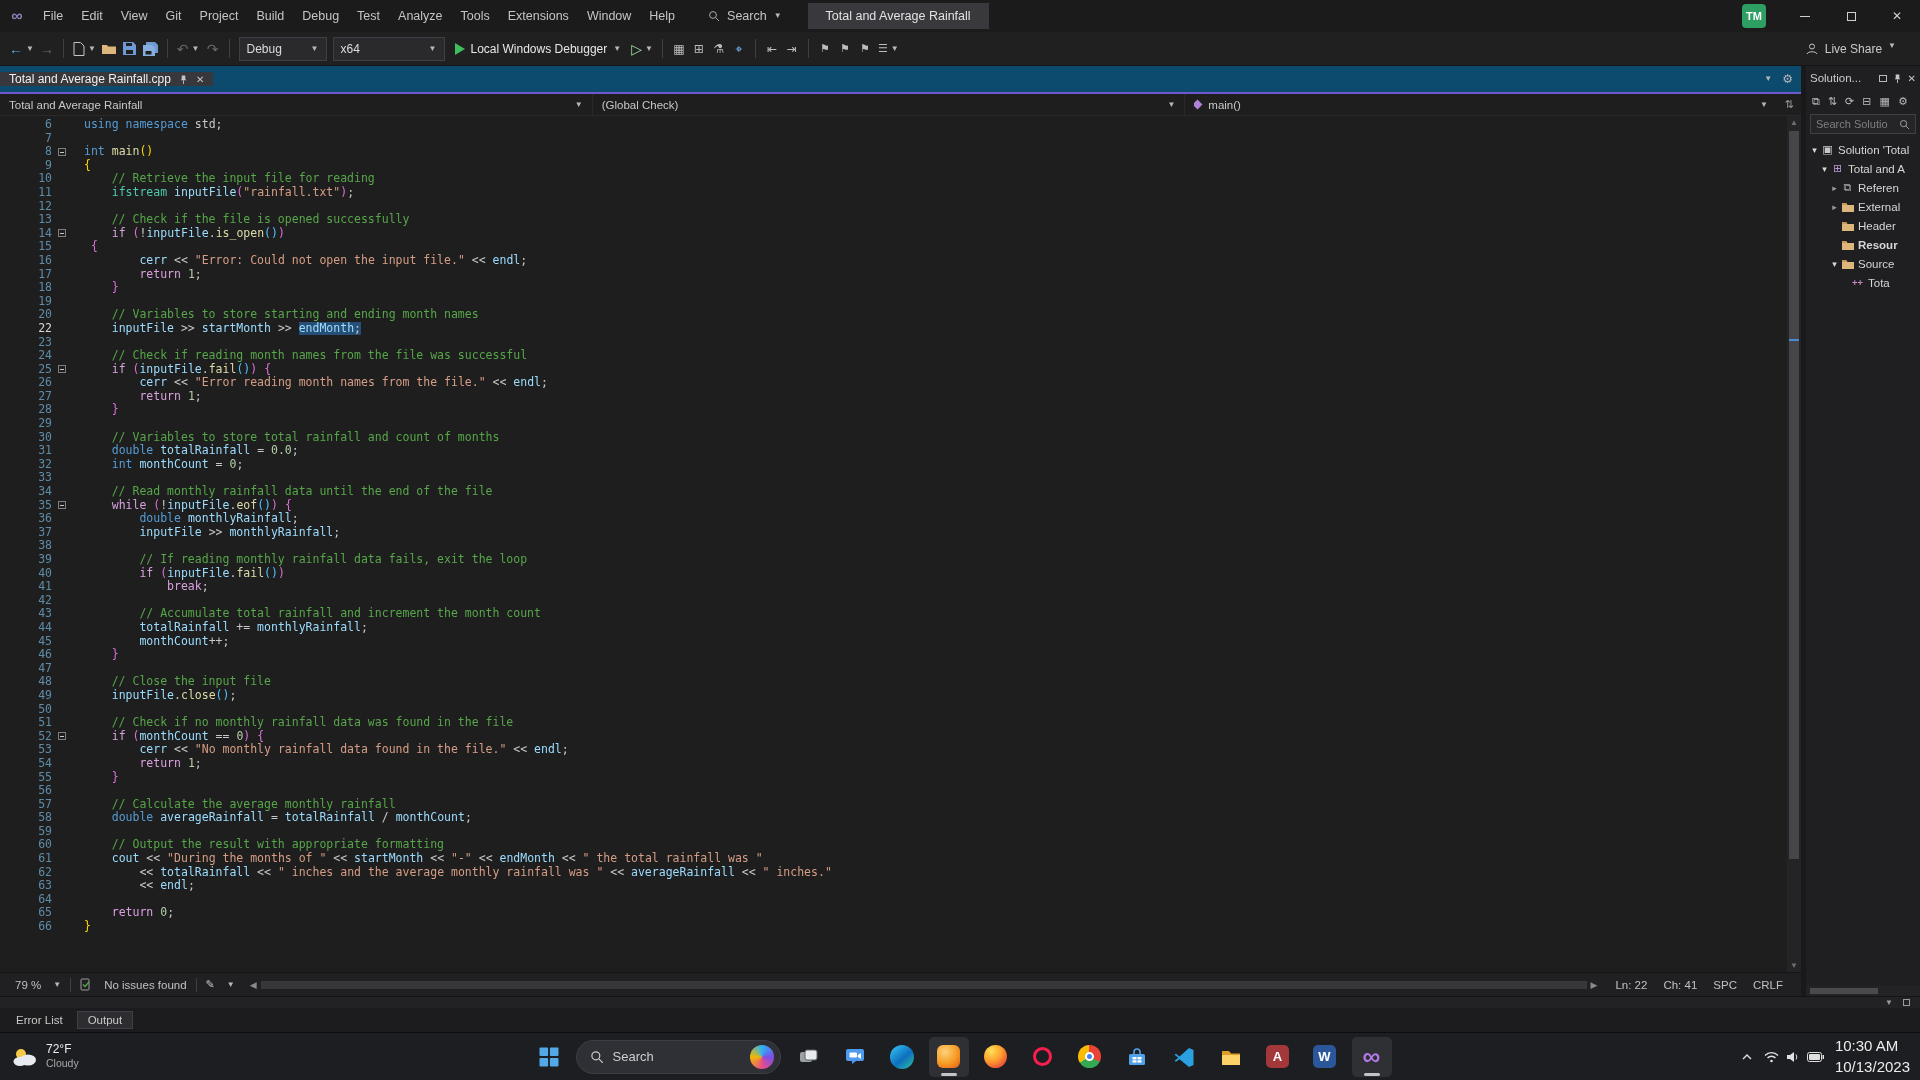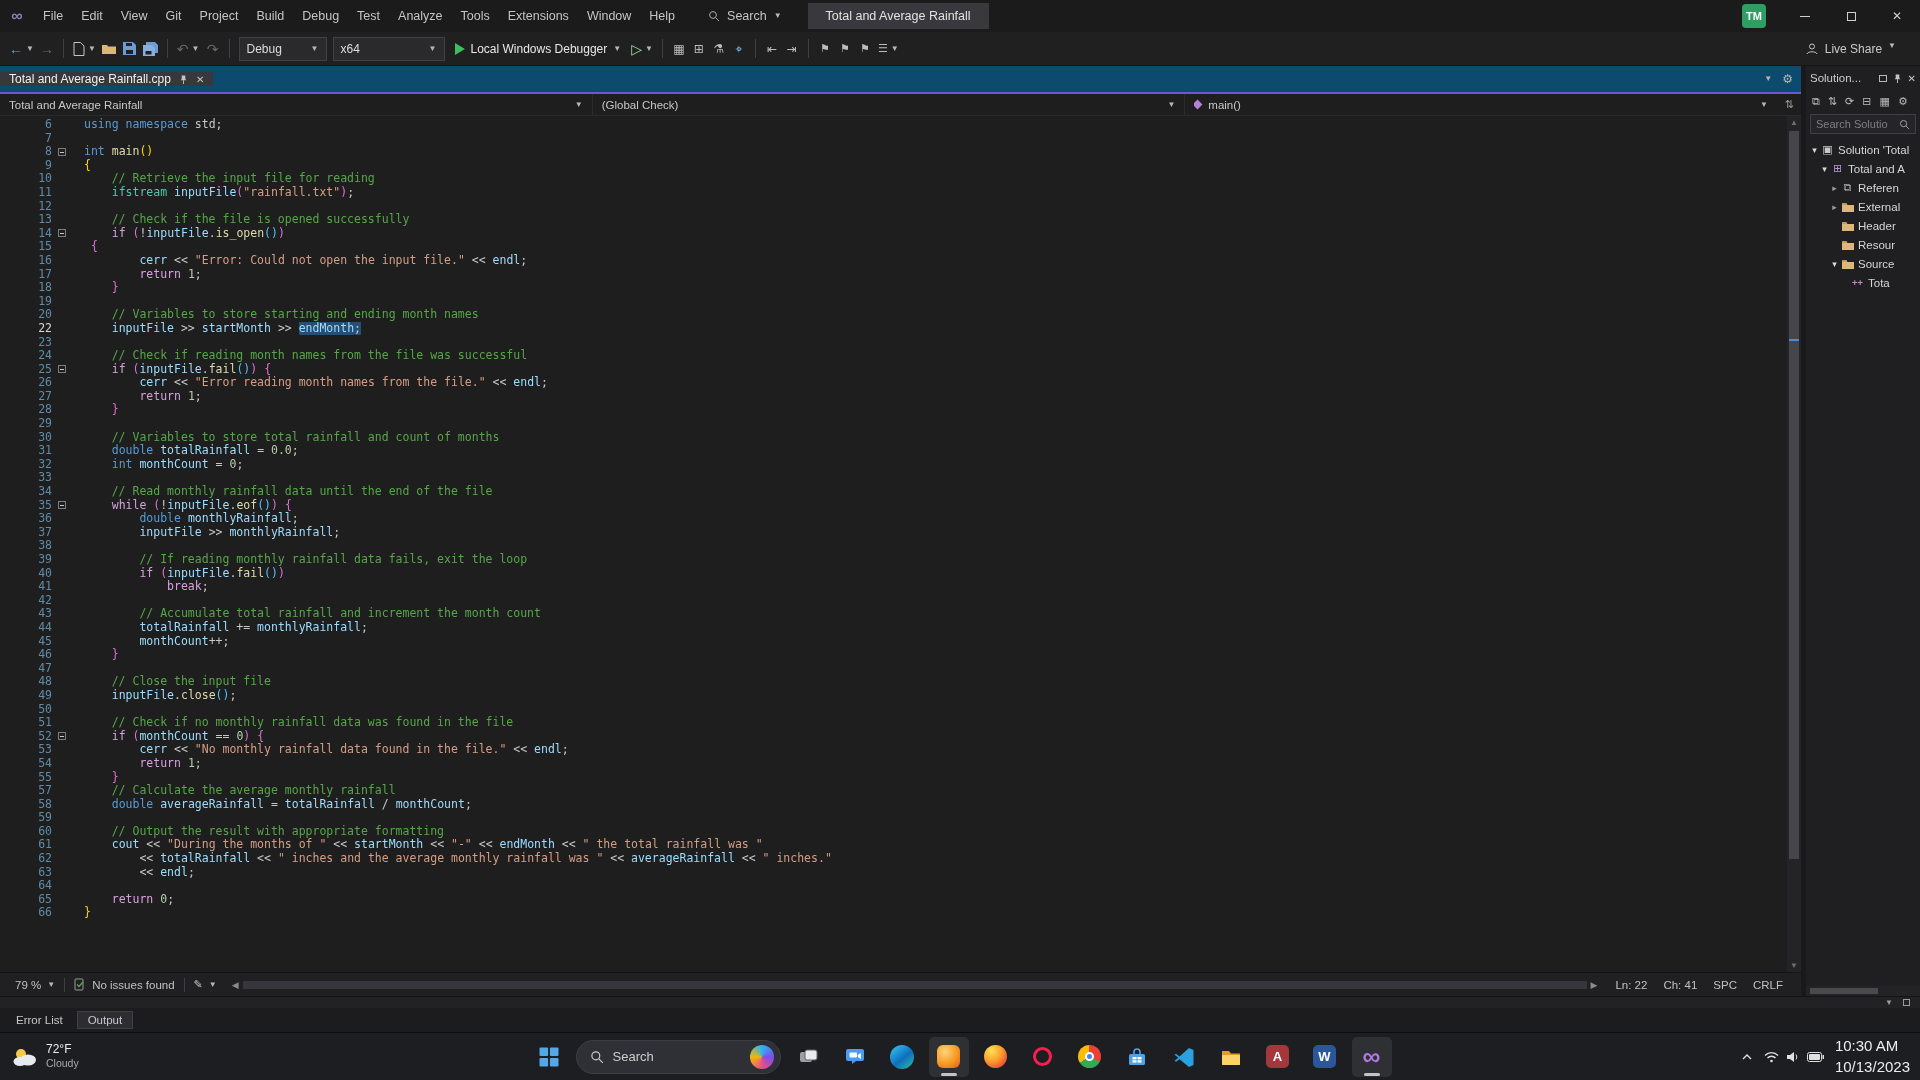--- a/index.html
+++ b/index.html
@@ -66,21 +66,21 @@
   .tk-d{color:var(--tok-default,#C8C8C8)} .tk-g{color:var(--brace-gold,#FFD700)}
   .tk-m{color:var(--brace-purple,#DA70D6)} .tk-bl{color:var(--brace-blue,#4FC1FF)}
   .sel{background:var(--selection,#264F78);border-radius:1px}
 
   .vscroll{width:14px;background:#242427;position:relative;flex:none}
   .vs-arrow{position:absolute;left:0;right:0;text-align:center;font-size:8px;color:#6E6E6E}
   .vthumb{position:absolute;top:15px;left:2px;right:2px;height:85%;background:#45454A}
   .vmark{position:absolute;left:2px;right:2px;top:26%;height:2px;background:#4B8BD4}
 
   .statusrow{height:24px;background:#202022;border-top:1px solid #141414;display:flex;align-items:center;font-size:11.5px;color:#C0C0C0;flex:none;padding-left:8px}
-  .scell{display:flex;align-items:center;gap:6px;padding:0 7px;white-space:nowrap}
+  .scell{display:flex;align-items:center;gap:12px;padding:0 7px;white-space:nowrap}
   .ssep{width:1px;height:14px;background:#3F3F46;margin:0 2px}
   .hscrollwrap{flex:1;display:flex;align-items:center;height:100%;padding:0 4px;min-width:0}
   .harrow{color:#8A8A8A;font-size:9px;padding:0 4px}
   .htrack{flex:1;height:8px;background:#2A2A2C;position:relative}
   .hthumb{position:absolute;left:0;top:0;bottom:0;width:100%;background:#37373B}
   .srght{display:flex;align-items:center;gap:16px;padding:0 18px 0 10px;white-space:nowrap}
 
   .panelstrip{height:12px;background:#222224;border-top:1px solid #141414;display:flex;justify-content:flex-end;align-items:center;gap:10px;padding-right:10px;flex:none}
   .ps-ic{font-size:8px;color:#9A9A9A;line-height:1}
   .ps-box{width:7px;height:7px;border:1px solid #9A9A9A}
@@ -373,20 +373,21 @@
                 <div class="code-line"><span class="ln">46</span><span class="fold"></span><span class="code"><span class="tk-d">    </span><span class="tk-m">}</span></span></div>
                 <div class="code-line"><span class="ln">47</span><span class="fold"></span><span class="code"></span></div>
                 <div class="code-line"><span class="ln">48</span><span class="fold"></span><span class="code"><span class="tk-c">    // Close the input file</span></span></div>
                 <div class="code-line"><span class="ln">49</span><span class="fold"></span><span class="code"><span class="tk-d">    </span><span class="tk-v">inputFile</span><span class="tk-d">.</span><span class="tk-fn">close</span><span class="tk-bl">()</span><span class="tk-d">;</span></span></div>
                 <div class="code-line"><span class="ln">50</span><span class="fold"></span><span class="code"></span></div>
                 <div class="code-line"><span class="ln">51</span><span class="fold"></span><span class="code"><span class="tk-c">    // Check if no monthly rainfall data was found in the file</span></span></div>
                 <div class="code-line"><span class="ln">52</span><span class="fold"><span class="foldbox"></span></span><span class="code"><span class="tk-d">    </span><span class="tk-cf">if</span><span class="tk-d"> </span><span class="tk-m">(</span><span class="tk-v">monthCount</span><span class="tk-d"> == </span><span class="tk-nu">0</span><span class="tk-m">)</span><span class="tk-d"> </span><span class="tk-m">{</span></span></div>
                 <div class="code-line"><span class="ln">53</span><span class="fold"></span><span class="code"><span class="tk-d">        </span><span class="tk-v">cerr</span><span class="tk-d"> &lt;&lt; </span><span class="tk-s">"No monthly rainfall data found in the file."</span><span class="tk-d"> &lt;&lt; </span><span class="tk-v">endl</span><span class="tk-d">;</span></span></div>
                 <div class="code-line"><span class="ln">54</span><span class="fold"></span><span class="code"><span class="tk-d">        </span><span class="tk-cf">return</span><span class="tk-d"> </span><span class="tk-nu">1</span><span class="tk-d">;</span></span></div>
                 <div class="code-line"><span class="ln">55</span><span class="fold"></span><span class="code"><span class="tk-d">    </span><span class="tk-m">}</span></span></div>
+                <div class="code-line"><span class="ln">56</span><span class="fold"></span><span class="code"></span></div>
                 <div class="code-line"><span class="ln">57</span><span class="fold"></span><span class="code"><span class="tk-c">    // Calculate the average monthly rainfall</span></span></div>
                 <div class="code-line"><span class="ln">58</span><span class="fold"></span><span class="code"><span class="tk-d">    </span><span class="tk-k">double</span><span class="tk-d"> </span><span class="tk-v">averageRainfall</span><span class="tk-d"> = </span><span class="tk-v">totalRainfall</span><span class="tk-d"> / </span><span class="tk-v">monthCount</span><span class="tk-d">;</span></span></div>
                 <div class="code-line"><span class="ln">59</span><span class="fold"></span><span class="code"></span></div>
                 <div class="code-line"><span class="ln">60</span><span class="fold"></span><span class="code"><span class="tk-c">    // Output the result with appropriate formatting</span></span></div>
                 <div class="code-line"><span class="ln">61</span><span class="fold"></span><span class="code"><span class="tk-d">    </span><span class="tk-v">cout</span><span class="tk-d"> &lt;&lt; </span><span class="tk-s">"During the months of "</span><span class="tk-d"> &lt;&lt; </span><span class="tk-v">startMonth</span><span class="tk-d"> &lt;&lt; </span><span class="tk-s">"-"</span><span class="tk-d"> &lt;&lt; </span><span class="tk-v">endMonth</span><span class="tk-d"> &lt;&lt; </span><span class="tk-s">" the total rainfall was "</span></span></div>
                 <div class="code-line"><span class="ln">62</span><span class="fold"></span><span class="code"><span class="tk-d">        &lt;&lt; </span><span class="tk-v">totalRainfall</span><span class="tk-d"> &lt;&lt; </span><span class="tk-s">" inches and the average monthly rainfall was "</span><span class="tk-d"> &lt;&lt; </span><span class="tk-v">averageRainfall</span><span class="tk-d"> &lt;&lt; </span><span class="tk-s">" inches."</span></span></div>
                 <div class="code-line"><span class="ln">63</span><span class="fold"></span><span class="code"><span class="tk-d">        &lt;&lt; </span><span class="tk-v">endl</span><span class="tk-d">;</span></span></div>
                 <div class="code-line"><span class="ln">64</span><span class="fold"></span><span class="code"></span></div>
                 <div class="code-line"><span class="ln">65</span><span class="fold"></span><span class="code"><span class="tk-d">    </span><span class="tk-cf">return</span><span class="tk-d"> </span><span class="tk-nu">0</span><span class="tk-d">;</span></span></div>
                 <div class="code-line"><span class="ln">66</span><span class="fold"></span><span class="code"><span class="tk-g">}</span></span></div>
@@ -496,21 +497,21 @@
             <div class="tree-row" style="padding-left: 23px;">
               <span class="arrow"></span>
               <span class="tiwrap">
                 <svg class="ti" width="12" height="10" viewBox="0 0 12 10">
                   <path d="M0 1.3h4.4l1 1.6H12V10H0z" fill="#DCB67A"></path>
                   <path d="M0 1.3h4.4l1 1.6H0z" fill="#C79B55"></path>
                 </svg>
               </span>
               <span class="tlabel">Header</span>
             </div>
-            <div class="tree-row" style="padding-left: 23px;">
+            <div class="tree-row" style="padding-left: 23px; font-weight: bold;">
               <span class="arrow"></span>
               <span class="tiwrap">
                 <svg class="ti" width="12" height="10" viewBox="0 0 12 10">
                   <path d="M0 1.3h4.4l1 1.6H12V10H0z" fill="#DCB67A"></path>
                   <path d="M0 1.3h4.4l1 1.6H0z" fill="#C79B55"></path>
                 </svg>
               </span>
               <span class="tlabel">Resour</span>
             </div>
             <div class="tree-row" style="padding-left: 23px;">

